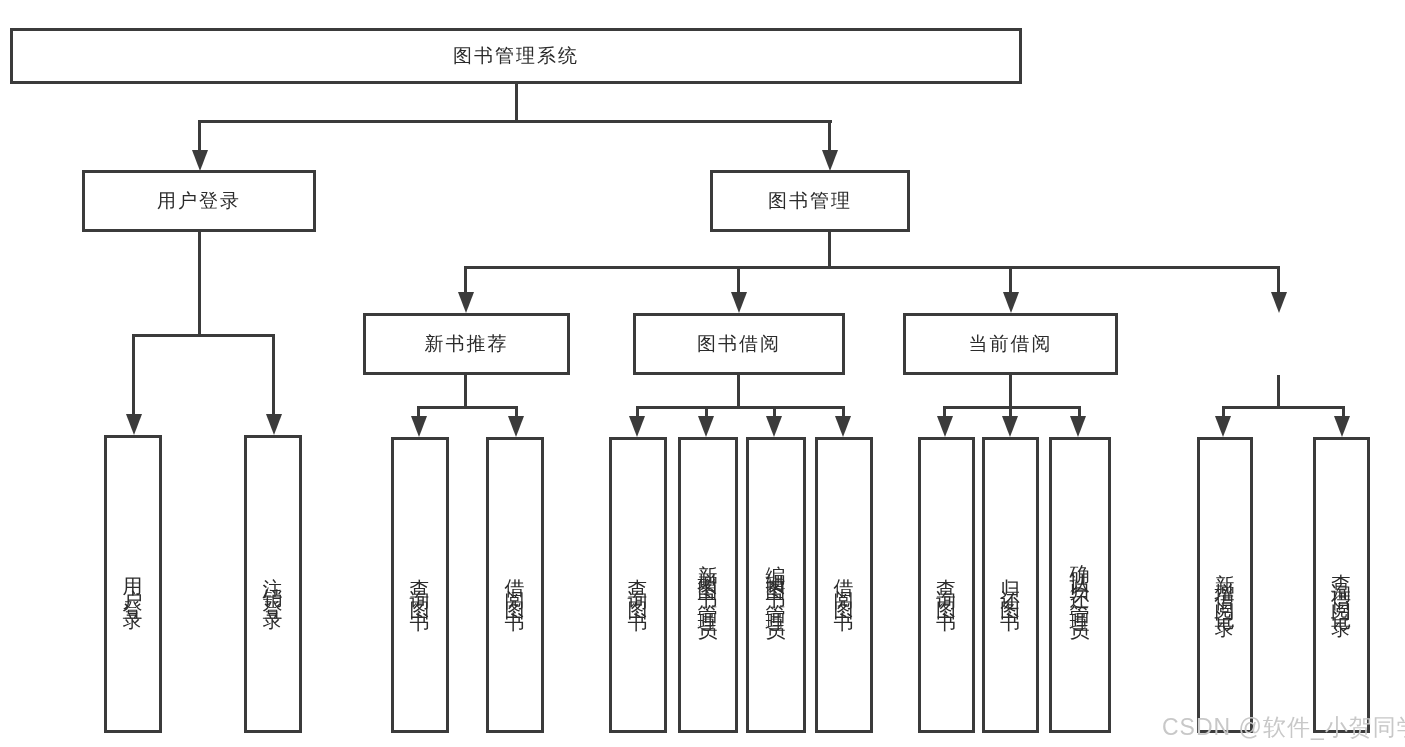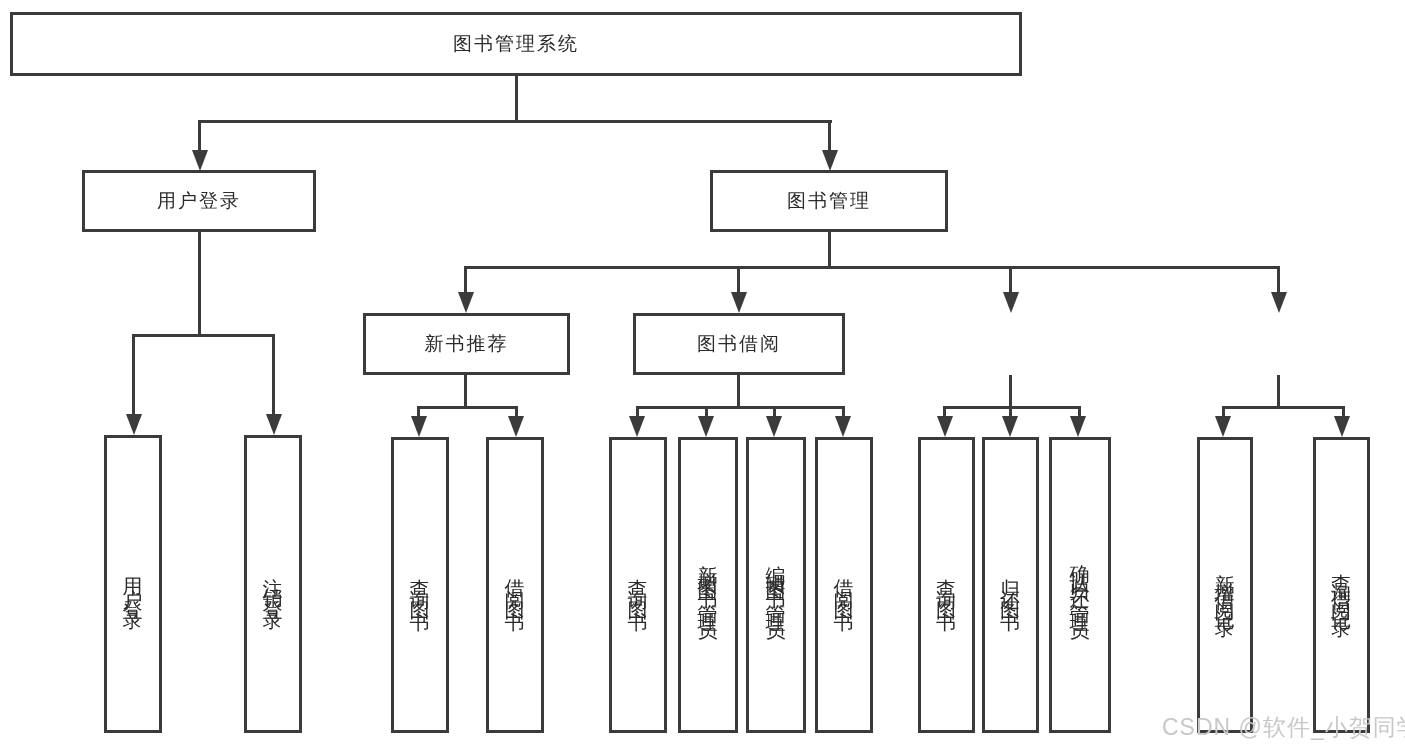--- a/index.html
+++ b/index.html
@@ -53,35 +53,35 @@
     font-size: 23px; color: var(--watermark);
     letter-spacing: 1px; z-index: 3;
     white-space: nowrap;
   }
 </style>
 </head>
 <body>
 
 <div id="canvas">
 
-  <div class="box-h" style="left:10px; top:12px; width:1012px; height:64px;">
+  <div class="box-h" style="left:10px; top:28px; width:1012px; height:56px;">
     <span>图书管理系统</span>
   </div>
 
   <div class="vline" style="left:515px; top:68px; height:54px;"></div>
   <div class="hline" style="left:198px; top:120px; width:634px;"></div>
   <div class="vline" style="left:198px; top:120px; height:32px;"></div>
   <div class="arrow" style="left:192px; top:150px;"></div>
   <div class="vline" style="left:828px; top:120px; height:32px;"></div>
   <div class="arrow" style="left:822px; top:150px;"></div>
 
   <div class="box-h" style="left:82px; top:170px; width:234px; height:62px;">
     <span>用户登录</span>
   </div>
-  <div class="box-h" style="left:710px; top:170px; width:238px; height:62px;">
+  <div class="box-h" style="left:710px; top:170px; width:200px; height:62px;">
     <span>图书管理</span>
   </div>
 
   <div class="vline" style="left:198px; top:232px; height:104px;"></div>
   <div class="hline" style="left:132px; top:334px; width:143px;"></div>
   <div class="vline" style="left:132px; top:334px; height:82px;"></div>
   <div class="arrow" style="left:126px; top:414px;"></div>
   <div class="vline" style="left:272px; top:334px; height:82px;"></div>
   <div class="arrow" style="left:266px; top:414px;"></div>
 
@@ -94,20 +94,23 @@
   <div class="vline" style="left:1009px; top:266px; height:28px;"></div>
   <div class="arrow" style="left:1003px; top:292px;"></div>
   <div class="vline" style="left:1277px; top:266px; height:28px;"></div>
   <div class="arrow" style="left:1271px; top:292px;"></div>
 
   <div class="box-h" style="left:363px; top:313px; width:207px; height:62px;">
     <span>新书推荐</span>
   </div>
   <div class="box-h" style="left:633px; top:313px; width:212px; height:62px;">
     <span>图书借阅</span>
+  </div>
+  <div class="box-h" style="left:903px; top:313px; width:215px; height:62px;">
+    <span>当前借阅</span>
   </div>
 
   <div class="vline" style="left:464px; top:375px; height:33px;"></div>
   <div class="hline" style="left:417px; top:406px; width:101px;"></div>
   <div class="vline" style="left:417px; top:406px; height:14px;"></div>
   <div class="arrow" style="left:411px; top:416px;"></div>
   <div class="vline" style="left:515px; top:406px; height:14px;"></div>
   <div class="arrow" style="left:508px; top:416px;"></div>
 
   <div class="vline" style="left:737px; top:375px; height:33px;"></div>

